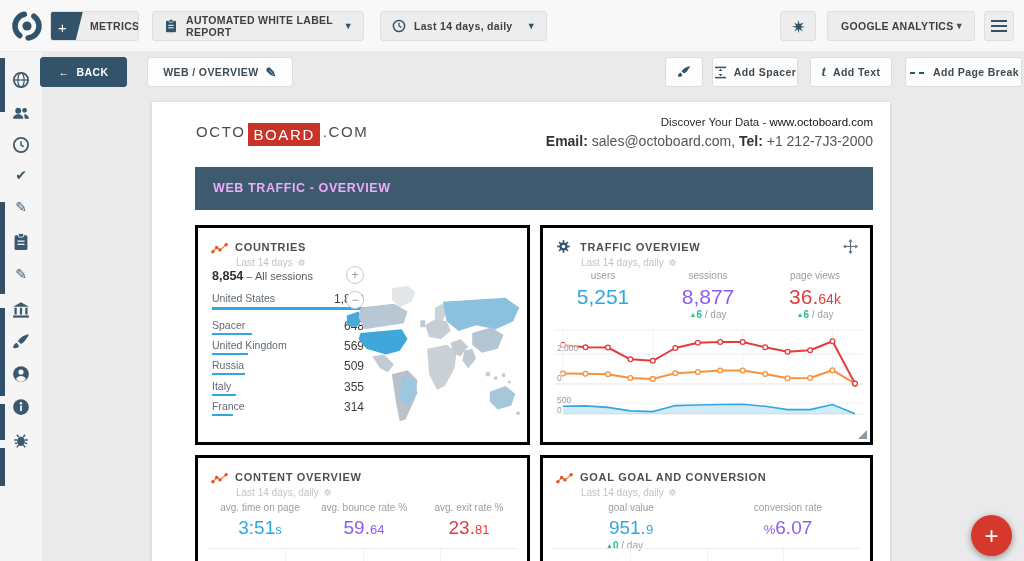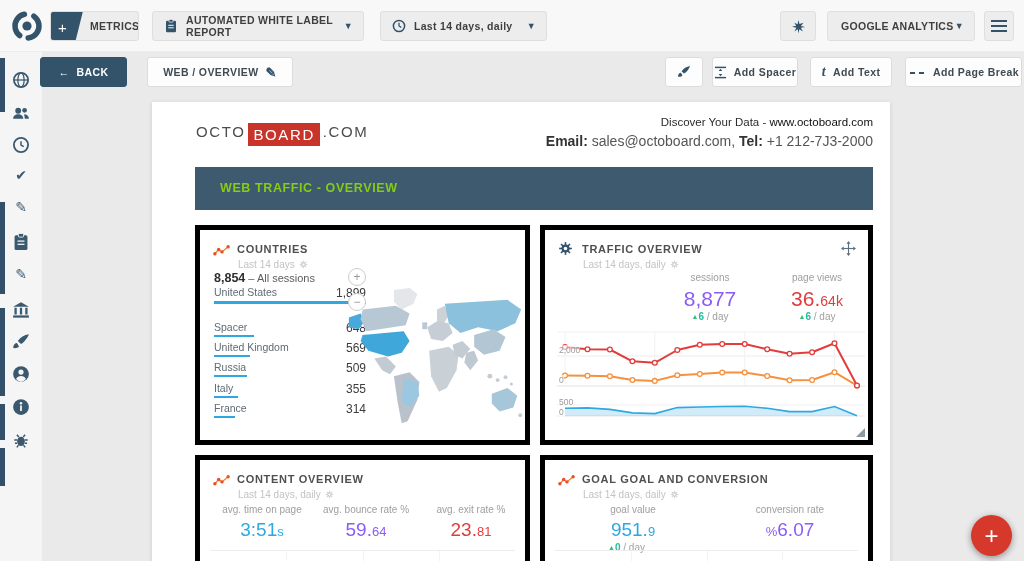--- a/index.html
+++ b/index.html
@@ -40,23 +40,23 @@
 .s-it svg{width:100%;height:100%}
 
 .page{position:absolute;left:152px;top:102px;width:738px;height:620px;background:#fff;box-shadow:0 1px 4px rgba(0,0,0,.14);z-index:5}
 .brand{position:absolute;left:44px;top:21px;display:flex;align-items:flex-start;font-size:15px;letter-spacing:1.6px;color:#4c4c4c}
 .brand .chip{background:#c9342a;color:#fff;padding:3px 5px;margin:0 3px;font-weight:400}
 .tagline{position:absolute;right:17px;top:14px;text-align:right}
 .tag1{font-size:11.5px;color:#2b2b2b}
 .tag1 b{font-weight:400;color:#111}
 .tag2{font-size:14px;color:#555;margin-top:5px}
 .tag2 b{color:#333}
-.band{position:absolute;left:43px;top:65px;width:678px;height:43px;background:#3d5a6e;color:#84cc16;font-size:12.5px;font-weight:700;letter-spacing:.6px;line-height:43px;padding-left:25px}
-
-.card{position:absolute;background:#fff;border:5px solid #000000}
+.band{position:absolute;left:43px;top:65px;width:678px;height:43px;background:#3d5a6e;color:#f0abfc;font-size:12.5px;font-weight:700;letter-spacing:.6px;line-height:43px;padding-left:18px}
+
+.card{position:absolute;background:#fff;border:3px solid #000000}
 .card-ic{position:absolute;left:13px;top:13px;width:17px;height:13px}
 .card-gear{position:absolute;left:13px;top:11px;width:15px;height:15px}
 .card-title{position:absolute;left:37px;top:13px;font-size:11px;font-weight:700;color:#4f4f4f;letter-spacing:.7px}
 .card-sub{position:absolute;left:38px;top:29px;font-size:10px;color:#c3c3c3;display:flex;align-items:center;gap:4px}
 .sub-gear{display:inline-block;width:9px;height:9px}
 .move-ic{position:absolute;right:12px;top:11px;width:15px;height:15px;cursor:grab}
 
 .c-total{position:absolute;left:14px;top:41px;width:152px;font-size:11px;color:#5d5d5d}
 .c-total b{font-size:12.5px;color:#2f2f2f}
 .c-row{position:absolute;left:14px;width:152px;height:18px;font-size:10.5px;color:#5f6b75;cursor:pointer}
@@ -306,21 +306,21 @@
           </svg></span>
     </div>
 
     <div class="c-total">
       <b>8,854</b>
       <span>– All sessions</span>
     </div>
     <div class="rnd-btn" style="top:38px">+</div>
     <div class="rnd-btn" style="top:63px">−</div>
 
-    <div class="c-row c-row0" style="top:56px">
+    <div class="c-row c-row0" style="top:64px">
       <span>United States</span>
       <span class="val">1,899</span>
       <span class="c-bar" style="width: 100%;"></span>
     </div>
     <div class="c-row" style="top:91px">
       <span>Spacer</span>
       <span class="val">648</span>
       <span class="c-bar" style="width: 26%;"></span>
     </div>
     <div class="c-row" style="top:111px">
@@ -393,20 +393,24 @@
             <circle cx="8" cy="8" r="4.3" fill="#d2d2d2"></circle>
             <circle cx="8" cy="8" r="1.9" fill="#fff"></circle>
           </svg></span>
     </div>
     <svg class="move-ic" viewBox="0 0 16 16" fill="#5b6f7d">
       <path d="M8 0l2.2 2.9H5.8zM8 16l2.2-2.9H5.8zM0 8l2.9-2.2v4.4zM16 8l-2.9-2.2v4.4z"></path>
       <rect x="7.4" y="2.4" width="1.2" height="11.2"></rect>
         <rect x="2.4" y="7.4" width="11.2" height="1.2"></rect>
     </svg>
 
+    <div class="m-col" style="left:10px">
+      <div class="m-label">users</div>
+      <div class="m-val c-blue">5,251</div>
+    </div>
     <div class="m-col" style="left:115px">
       <div class="m-label">sessions</div>
       <div class="m-val c-orange">8,877</div>
       <div class="delta">
         <span class="tri">▲</span><span class="dv">6</span> <span>/ day</span>
       </div>
     </div>
     <div class="m-col" style="left:222px">
       <div class="m-label">page views</div>
       <div class="m-val c-red"><span>36.</span><span class="sm">64k</span></div>

